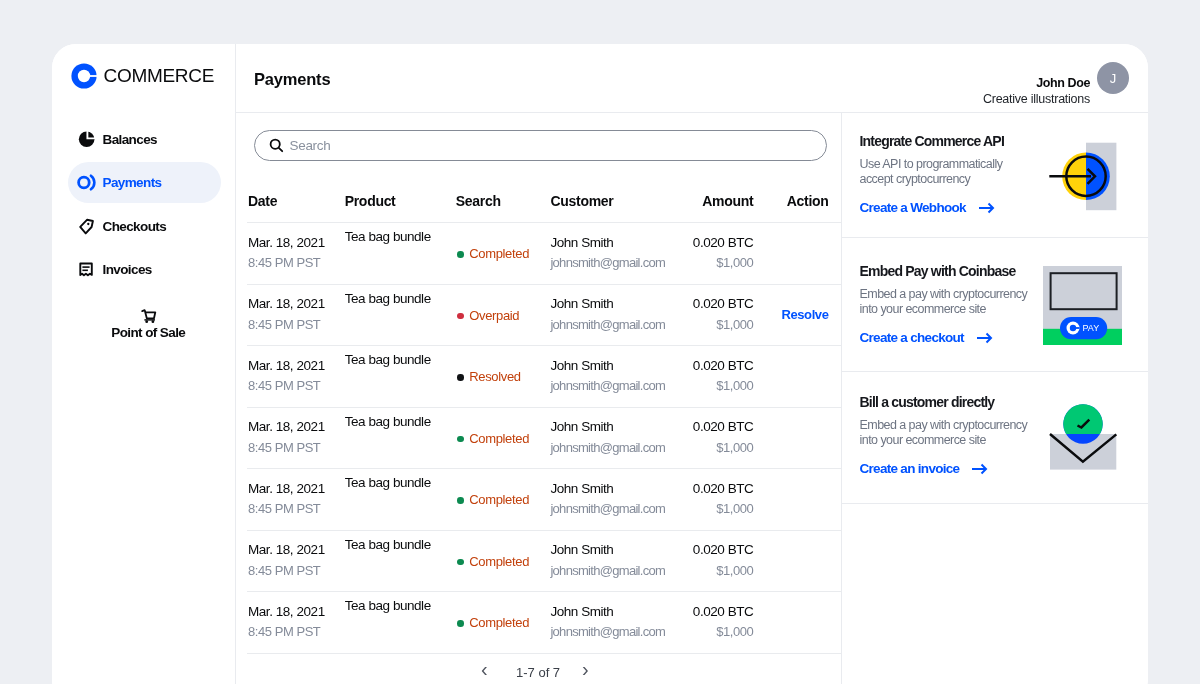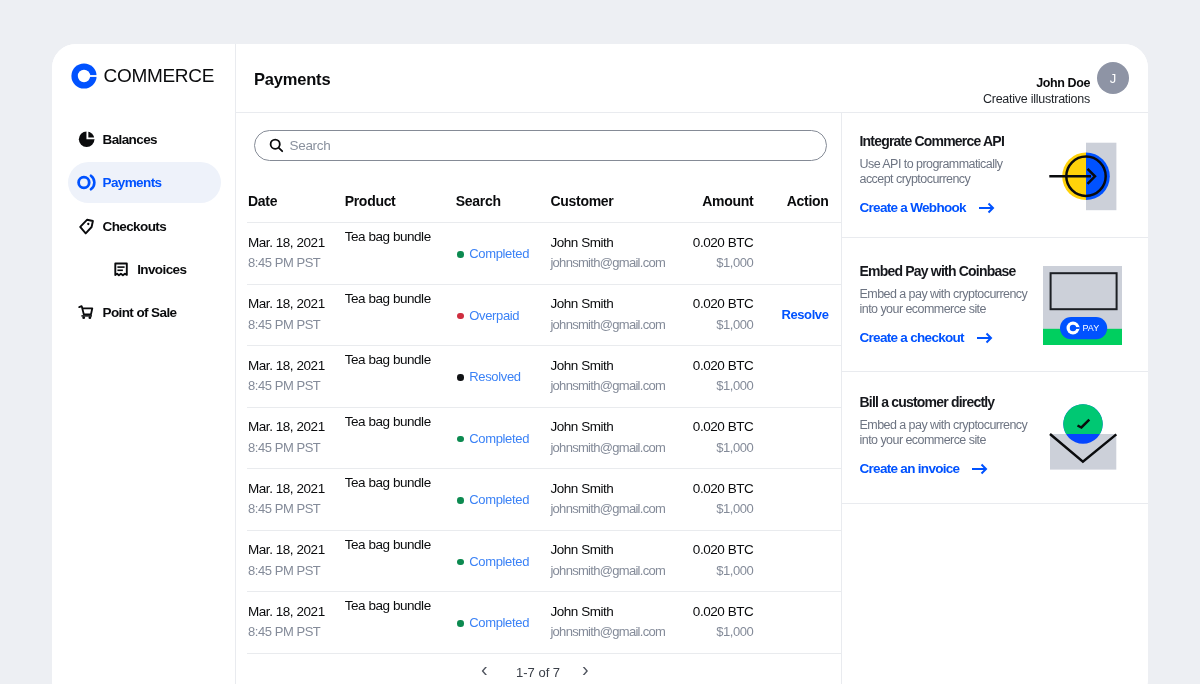--- a/index.html
+++ b/index.html
@@ -32,21 +32,21 @@
 .searchbox .sicon { margin-left:14px; }
 .searchbox .ph { margin-left:5.5px; font-size:13.5px; letter-spacing:-0.3px; color:#8a919e; }
 
 .thead { position:absolute; top:80px; left:0; width:100%; font-size:14px; letter-spacing:-0.3px; font-weight:700; }
 .rows { position:absolute; top:109px; left:0; width:100%; }
 .row { position:absolute; left:11px; width:594px; height:61.57px; border-top:1px solid #e9ebee; }
 .c-date1 { position:absolute; left:1px; top:11.5px; font-size:13.5px; letter-spacing:-0.45px; color:#0a0b0d; }
 .c-date2 { position:absolute; left:1px; top:32px; font-size:13px; letter-spacing:-0.45px; color:#848b99; }
 .c-prod  { position:absolute; left:97.7px; top:6px; font-size:13.5px; letter-spacing:-0.45px; color:#0a0b0d; }
 .c-dot   { position:absolute; left:210.2px; top:28.3px; width:6.5px; height:6.5px; border-radius:50%; }
-.c-stat  { position:absolute; left:222.3px; top:23px; font-size:13px; letter-spacing:-0.35px; color:#3b82f6;text-align:center; }
+.c-stat  { position:absolute; left:222.3px; top:23px; font-size:13px; letter-spacing:-0.35px; color:#c2410c;text-align:center; }
 .c-cust1 { position:absolute; left:303.4px; top:11.5px; font-size:13.5px; letter-spacing:-0.45px; color:#0a0b0d; }
 .c-cust2 { position:absolute; left:303.4px; top:32px; font-size:13px; letter-spacing:-0.7px; color:#848b99; }
 .c-amt1  { position:absolute; right:87.7px; top:11.5px; font-size:13.5px; letter-spacing:-0.45px; color:#0a0b0d; }
 .c-amt2  { position:absolute; right:87.7px; top:32px; font-size:13px; letter-spacing:-0.45px; color:#848b99; }
 .c-act   { position:absolute; right:12.5px; top:22.5px; font-size:13px; letter-spacing:-0.4px; font-weight:700; color:#0052ff; }
 .pgrow { position:absolute; left:11px; top:540px; width:594px; border-top:1px solid #e9ebee; }
 .pager { position:absolute; left:0; top:549px; width:100%; height:20px; }
 .pager span { position:absolute; }
 
 
@@ -87,29 +87,29 @@
       </svg>
       <span class="mi-label">Payments</span>
     </div>
     <div class="menu-item" style="top:161.5px;">
       <svg class="mi-icon" viewBox="0 0 17 17">
         <path d="M2.2 8.9 L9.2 1.7 L14.9 3.0 L13.6 9.0 L7.7 15.4 Z" fill="none" stroke="#0a0b0d" stroke-width="1.9" stroke-linejoin="round"></path>
         <circle cx="10.3" cy="6" r="1.15" fill="#0a0b0d"></circle>
       </svg>
       <span class="mi-label">Checkouts</span>
     </div>
-    <div class="menu-item" style="top:204.5px;justify-content:center;">
+    <div class="menu-item" style="top:204.5px;">
       <svg class="mi-icon" viewBox="0 0 17 17">
         <path d="M2.3 2.5 H13.8 V13.9 L11.9 12.8 L9.9 14.3 L7.9 12.8 L5.9 14.3 L4.1 12.8 L2.3 13.9 Z" fill="none" stroke="#0a0b0d" stroke-width="1.9" stroke-linejoin="round"></path>
         <line x1="4.4" y1="6.1" x2="11.6" y2="6.1" stroke="#0a0b0d" stroke-width="1.6"></line>
         <line x1="4.4" y1="9.3" x2="9.9" y2="9.3" stroke="#0a0b0d" stroke-width="1.6"></line>
       </svg>
       <span class="mi-label">Invoices</span>
     </div>
-    <div class="menu-item" style="top:248px;">
+    <div class="menu-item" style="top:264px;flex-direction:column;">
       <svg class="mi-icon" viewBox="0 0 17 17">
         <path d="M1.2 3.1 L3.6 2.2 L4.5 4.3 H14.3 L13 10.3 H5.8 L4.1 3.8" fill="none" stroke="#0a0b0d" stroke-width="1.8" stroke-linejoin="round" stroke-linecap="round"></path>
         <line x1="3.4" y1="11.9" x2="14" y2="11.9" stroke="#0a0b0d" stroke-width="1.5"></line>
         <circle cx="5.7" cy="13.7" r="1.4" fill="#0a0b0d"></circle>
         <circle cx="11.9" cy="13.7" r="1.4" fill="#0a0b0d"></circle>
       </svg>
       <span class="mi-label">Point of Sale</span>
     </div>
   </div>
 

